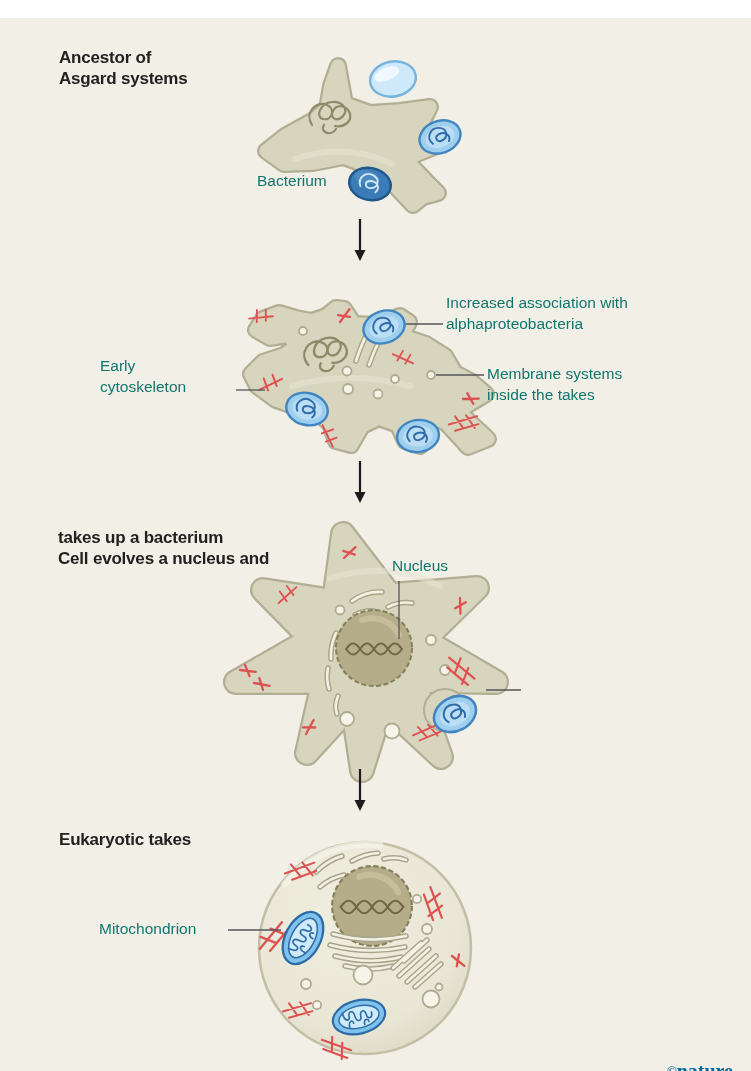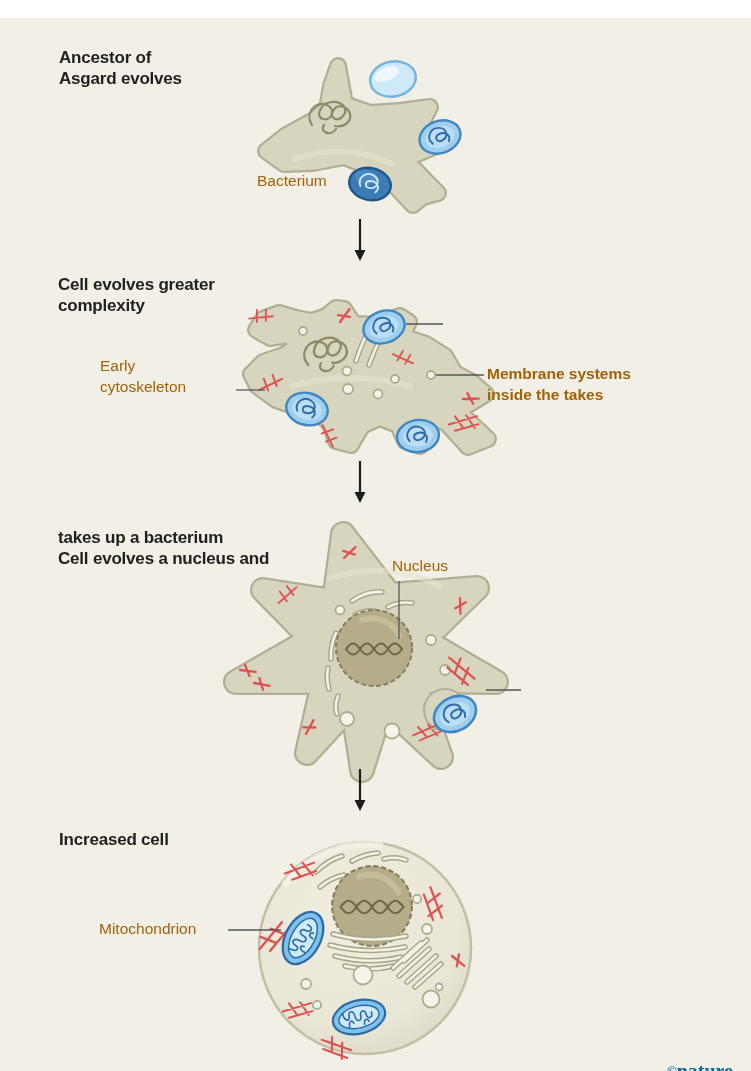--- a/index.html
+++ b/index.html
@@ -27,21 +27,21 @@
   .lead{stroke:#55565a;stroke-width:1.3;}
 
   .h{
     position:absolute;
     font-weight:700;font-size:17px;line-height:21px;
     color:#232120;letter-spacing:-0.2px;white-space:nowrap;
   }
   .lbl{
     position:absolute;
     font-size:15.5px;line-height:20.5px;
-    color:#a16207;white-space:nowrap;
+    color:#0f766e;white-space:nowrap;
   }
   .r{text-align:left;}
   .credit{
     position:absolute;right:18px;top:1042px;
     font-family:"Liberation Serif",serif;
     color:#0369a1;font-weight:700;font-size:20px;line-height:22px;
   }
   .credit .sym{font-size:13px;vertical-align:3px;}
 </style>
 </head>
@@ -205,52 +205,50 @@
       <line class="lead" x1="406" y1="306" x2="443" y2="306"></line>
       <line class="lead" x1="436" y1="357" x2="484" y2="357"></line>
       <line class="lead" x1="399" y1="563" x2="399" y2="621"></line>
       <line class="lead" x1="486" y1="672" x2="521" y2="672"></line>
       <line class="lead" x1="228" y1="912" x2="281" y2="912"></line>
     </g>
   </svg>
 
   <div class="h" style="left:59px;top:29px;">
     <div>Ancestor of</div>
-    <div>Asgard evolves</div>
+    <div>Asgard systems</div>
   </div>
 
   <div class="lbl" style="left:257px;top:153px;">Bacterium</div>
 
-  <div class="h" style="left:58px;top:256px;">
-    <div>Cell evolves greater</div>
-    <div>complexity</div>
-  </div>
 
   <div class="lbl" style="left:446px;top:275px;">
+    <div>Increased association with</div>
+    <div>alphaproteobacteria</div>
   </div>
 
   <div class="lbl r" style="left:100px;top:338px;width:132px;">
     <div>Early</div>
     <div>cytoskeleton</div>
   </div>
 
-  <div class="lbl" style="left:487px;top:346px;font-weight:bold;">
+  <div class="lbl" style="left:487px;top:346px;">
     <div>Membrane systems</div>
     <div>inside the takes</div>
   </div>
 
   <div class="h" style="left:58px;top:509px;">
     <div>takes up a bacterium</div>
     <div>Cell evolves a nucleus and</div>
   </div>
 
   <div class="lbl" style="left:392px;top:538px;">Nucleus</div>
 
 
   <div class="h" style="left:59px;top:811px;">
-    <div>Increased cell</div>
+    <div>Eukaryotic takes</div>
   </div>
 
   <div class="lbl" style="left:99px;top:901px;">Mitochondrion</div>
 
   <div class="credit"><span class="sym">©</span><span>nature</span></div>
 
 </div>
 
 </body></html>

